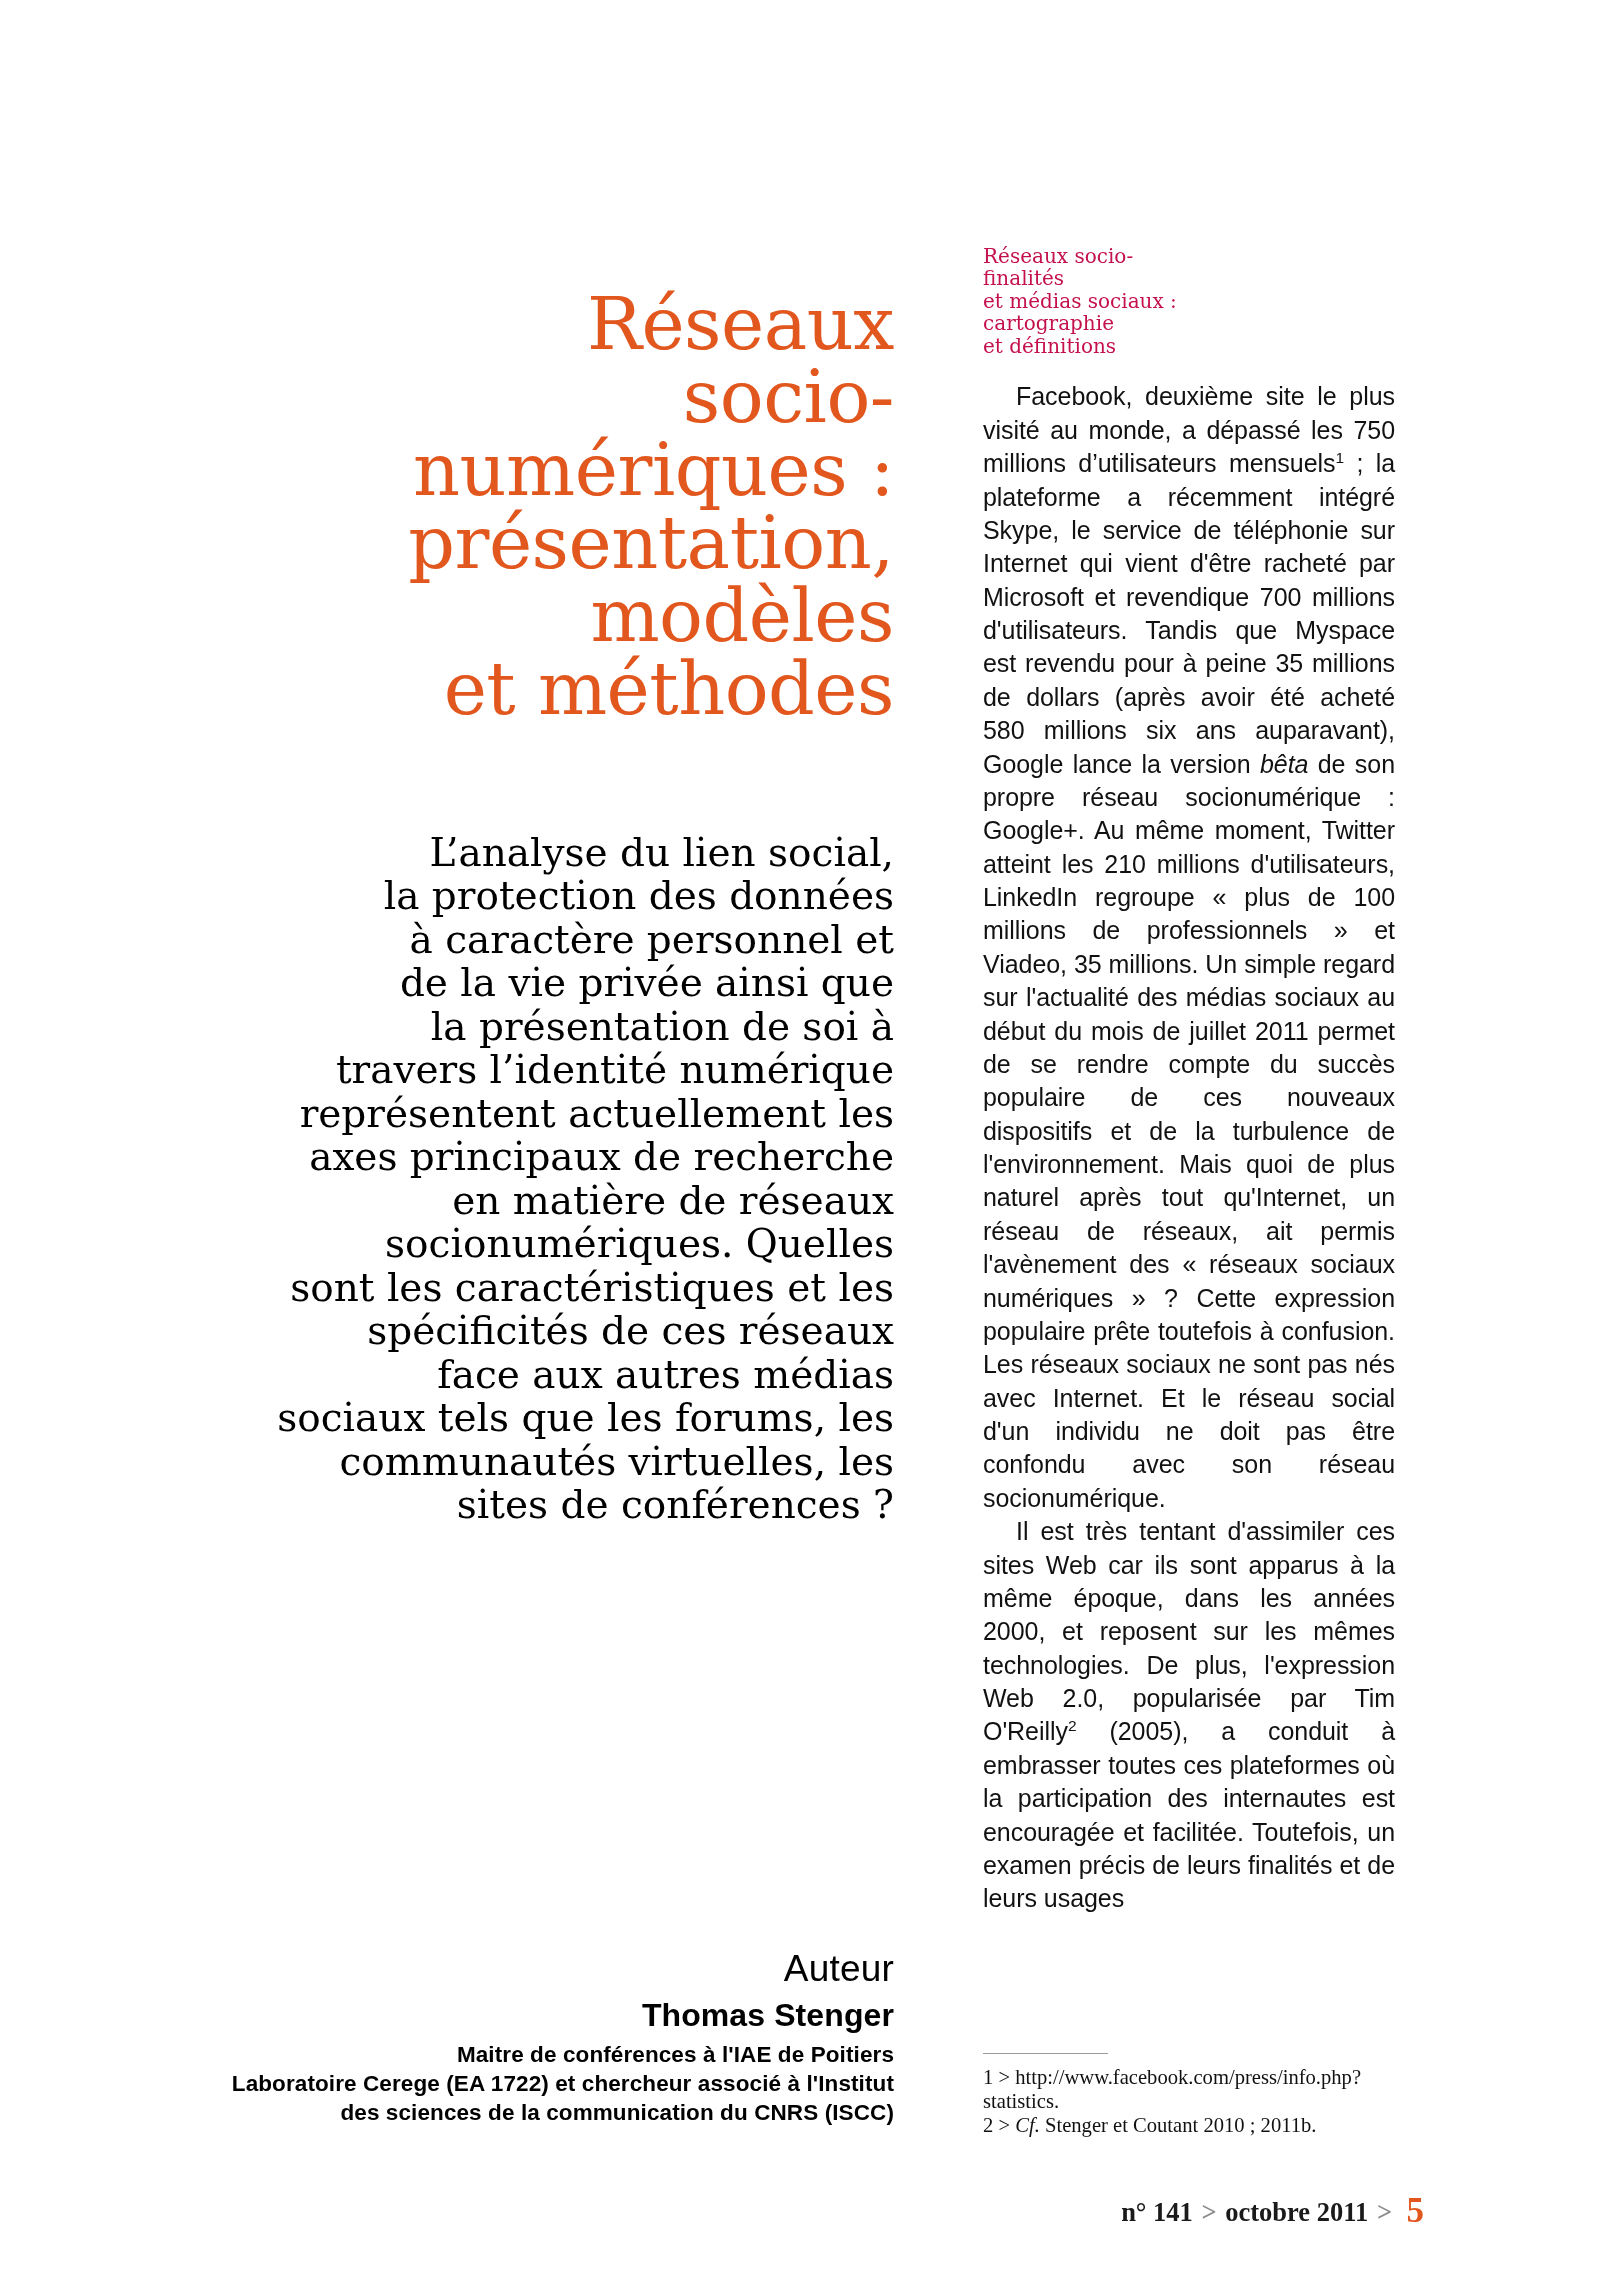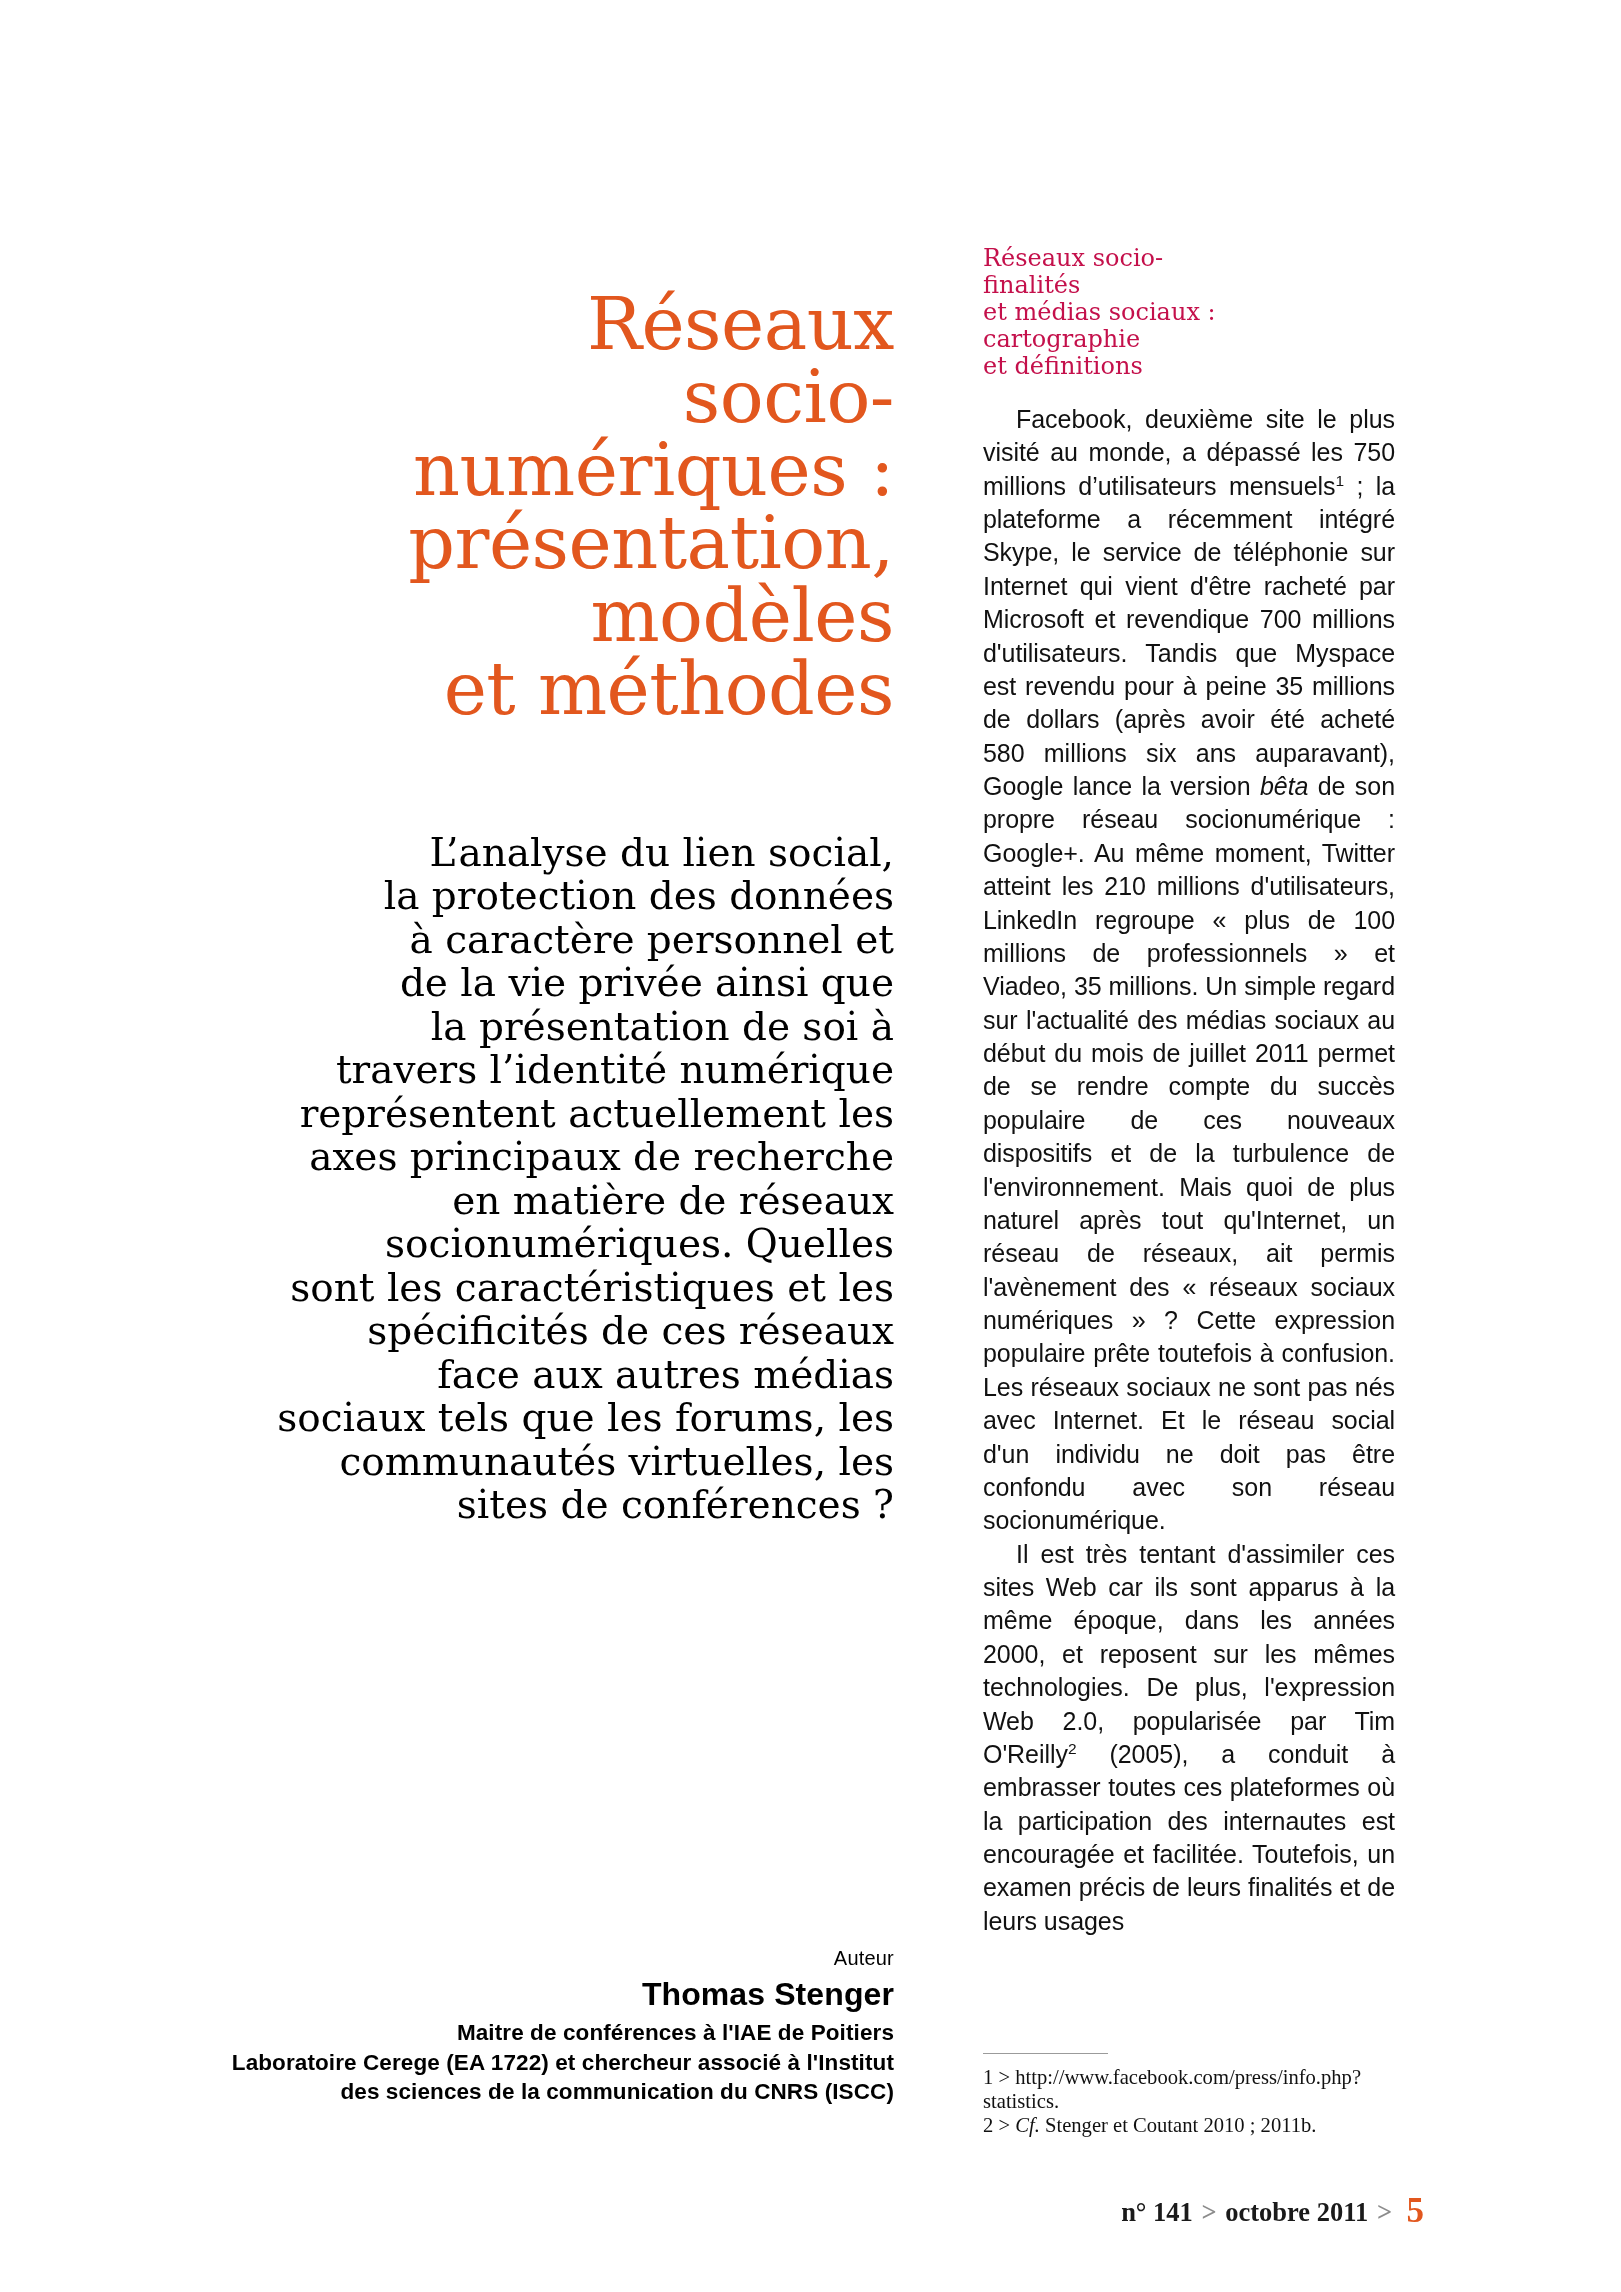--- a/index.html
+++ b/index.html
@@ -56,21 +56,21 @@
   .author-block {
     position: absolute;
     left: 149px;
     top: 1946px;
     width: 745px;
     text-align: right;
     font-family: "Liberation Sans", sans-serif;
     color: #000000;
   }
   .author-label {
-    font-size: 20px;
+    font-size: 37px;
     line-height: 1.25;
     font-weight: 400;
     letter-spacing: 0.2px;
   }
   .author-name {
     font-size: 32px;
     line-height: 1.3;
     font-weight: 700;
     margin-top: 2.9px;
     letter-spacing: 0.1px;
@@ -88,21 +88,21 @@
   .right-col {
     position: absolute;
     left: 983px;
     top: 245px;
     width: 412px;
   }
 
   .section-title {
     font-family: "DejaVu Serif", "Liberation Serif", serif;
     color: #c4104b;
-    font-size: 24px;
+    font-size: 20px;
     line-height: 1.12;
     font-weight: 400;
     margin: 0 0 23.5px 0;
   }
   .section-title .ln { display: block; white-space: nowrap; }
 
   .body-text {
     font-family: "Liberation Sans", sans-serif;
     color: #111111;
     font-size: 25px;

